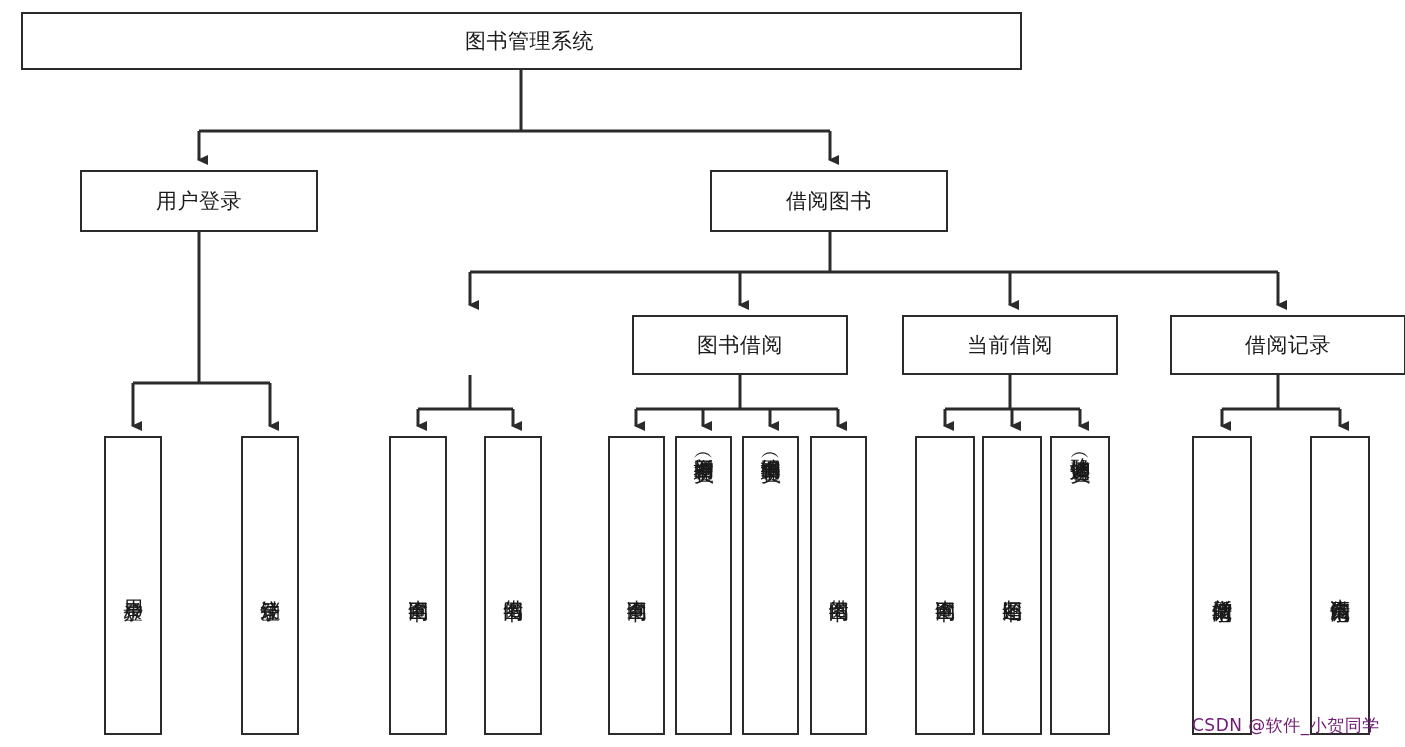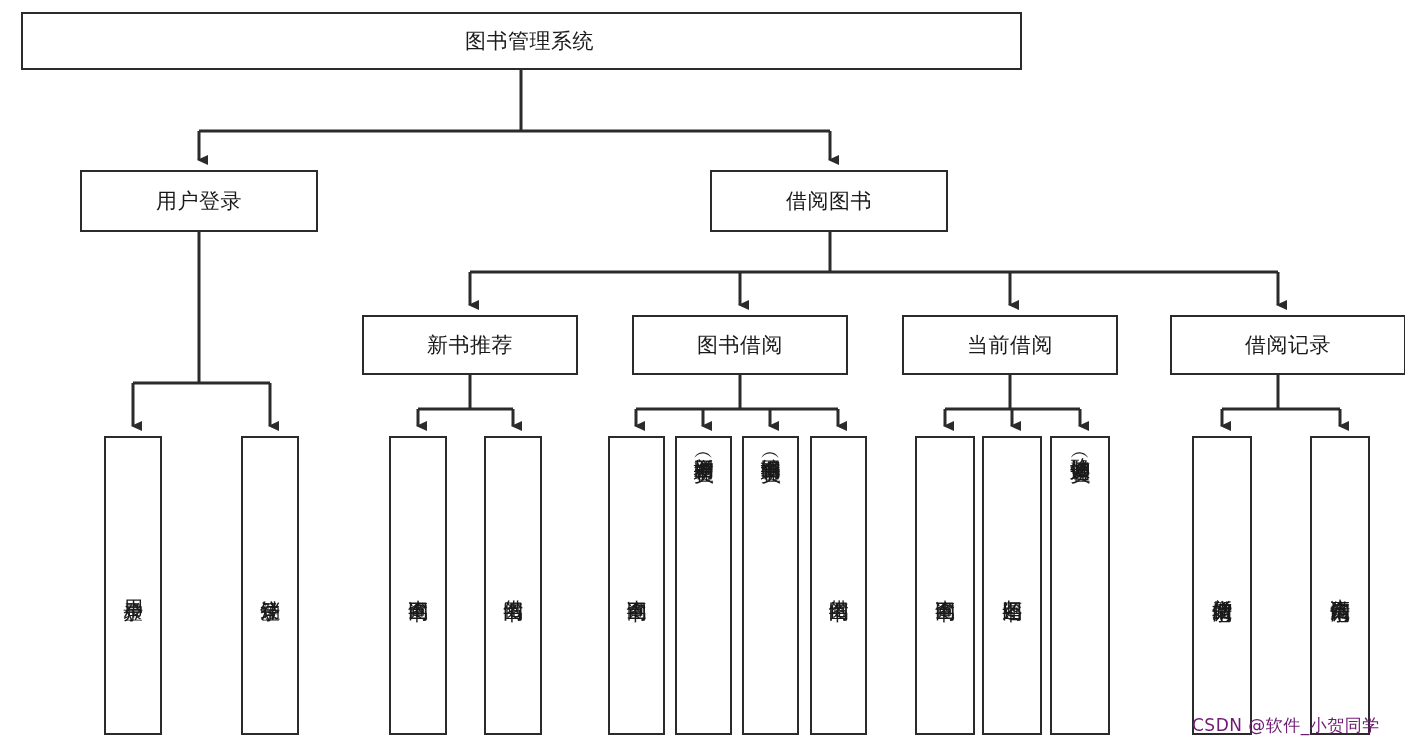--- a/index.html
+++ b/index.html
@@ -133,23 +133,20 @@
   </div>
 
   <div class="node h-node" style="left:80px; top:170px; width:238px; height:62px;">
     <span class="lbl">用户登录</span>
   </div>
 
   <div class="node h-node" style="left:710px; top:170px; width:238px; height:62px;">
     <span class="lbl">借阅图书</span>
   </div>
 
-  <div class="node h-node" style="left:362px; top:315px; width:216px; height:60px;">
-    <span class="lbl">新书推荐</span>
-  </div>
 
   <div class="node h-node" style="left:902px; top:315px; width:216px; height:60px;">
     <span class="lbl">当前借阅</span>
   </div>
 
   <div class="node h-node" style="left:632px; top:315px; width:216px; height:60px;">
     <span class="lbl">图书借阅</span>
   </div>
 
   <div class="node h-node" style="left:1170px; top:315px; width:236px; height:60px;">

